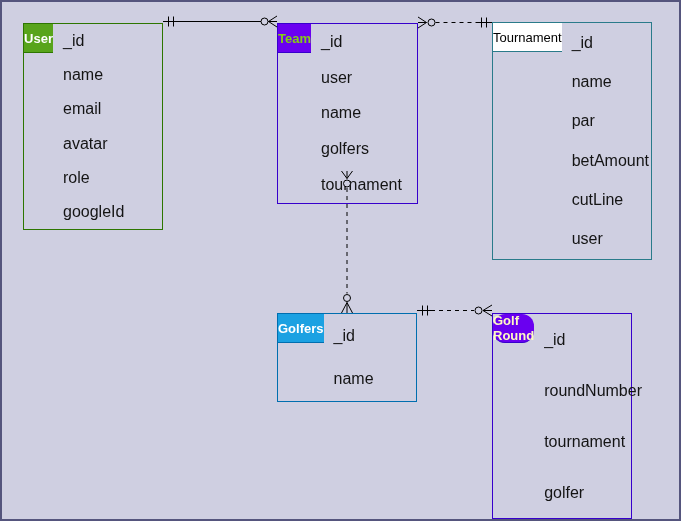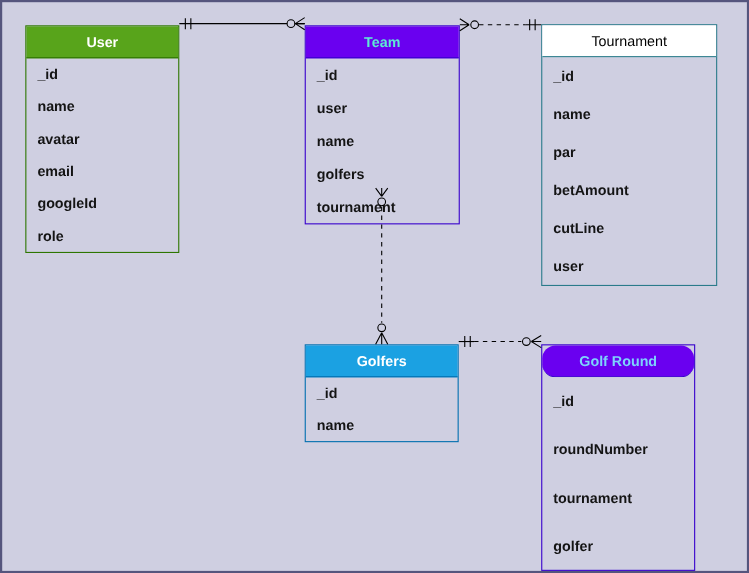--- a/index.html
+++ b/index.html
@@ -7,67 +7,67 @@
   #canvas{
     position:relative;
     width:681px;height:521px;
     background:#CFCFE1;
     border:2px solid #55557D;
     box-sizing:border-box;
     overflow:hidden;
   }
   .entity{
     position:absolute;
-    display:flex;flex-direction:column;
+    display:flex;flex-direction:row;
     box-sizing:border-box;
     background:transparent;
   }
   .entity .hdr{
     height:29px;flex:0 0 29px;
     display:flex;align-items:center;justify-content:center;
     font-size:13px;font-weight:bold;
     box-sizing:border-box;
   }
   .entity .body{
     flex:1;display:flex;flex-direction:column;
     box-sizing:border-box;
   }
   .entity .row{
     flex:1;display:flex;align-items:center;
     padding-left:10px;
-    font-size:13px;color:#141414;font-weight:bold;
+    font-size:16px;color:#141414;
   }
   
   .e-user{left:21px;top:21px;width:140px;height:207px;border:1px solid #2D7600;}
   .e-user .hdr{background:#58A41B;color:#fff;border-bottom:1px solid #2D7600;}
   .e-team{left:275px;top:21px;width:141px;height:181px;border:1px solid #3700CC;}
-  .e-team .hdr{background:#6A00F0;color:#5eead4;border-bottom:1px solid #3700CC;}
+  .e-team .hdr{background:#6A00F0;color:#84cc16;border-bottom:1px solid #3700CC;}
   .e-tournament{left:490px;top:20px;width:160px;height:238px;border:1px solid #2A7B8A;}
   .e-tournament .hdr{background:#FFFFFF;color:#000;font-weight:normal;border-bottom:1px solid #2A7B8A;}
   .e-golfers{left:275px;top:311px;width:140px;height:89px;border:1px solid #006EAF;}
   .e-golfers .hdr{background:#1BA1E2;color:#fff;border-bottom:1px solid #006EAF;}
   .e-golfround{left:490px;top:311px;width:140px;height:206px;border:1px solid #3700CC;}
-  .e-golfround .hdr{background:#6A00F0;color:#7dd3fc;border-bottom:1px solid #3700CC;border-radius:12px;}
+  .e-golfround .hdr{background:#6A00F0;color:#fef9c3;border-bottom:1px solid #3700CC;border-radius:12px;}
   svg.edges{position:absolute;left:0;top:0;pointer-events:none;}
   svg.edges *{vector-effect:non-scaling-stroke;}
 </style>
 </head>
 <body>
 
 <div id="canvas">
 
   <div class="entity e-user">
     <div class="hdr">User</div>
     <div class="body">
       <div class="row">_id</div>
       <div class="row">name</div>
+      <div class="row">email</div>
       <div class="row">avatar</div>
-      <div class="row">email</div>
+      <div class="row">role</div>
       <div class="row">googleId</div>
-      <div class="row">role</div>
     </div>
   </div>
 
   <div class="entity e-team">
     <div class="hdr">Team</div>
     <div class="body">
       <div class="row">_id</div>
       <div class="row">user</div>
       <div class="row">name</div>
       <div class="row">golfers</div>

